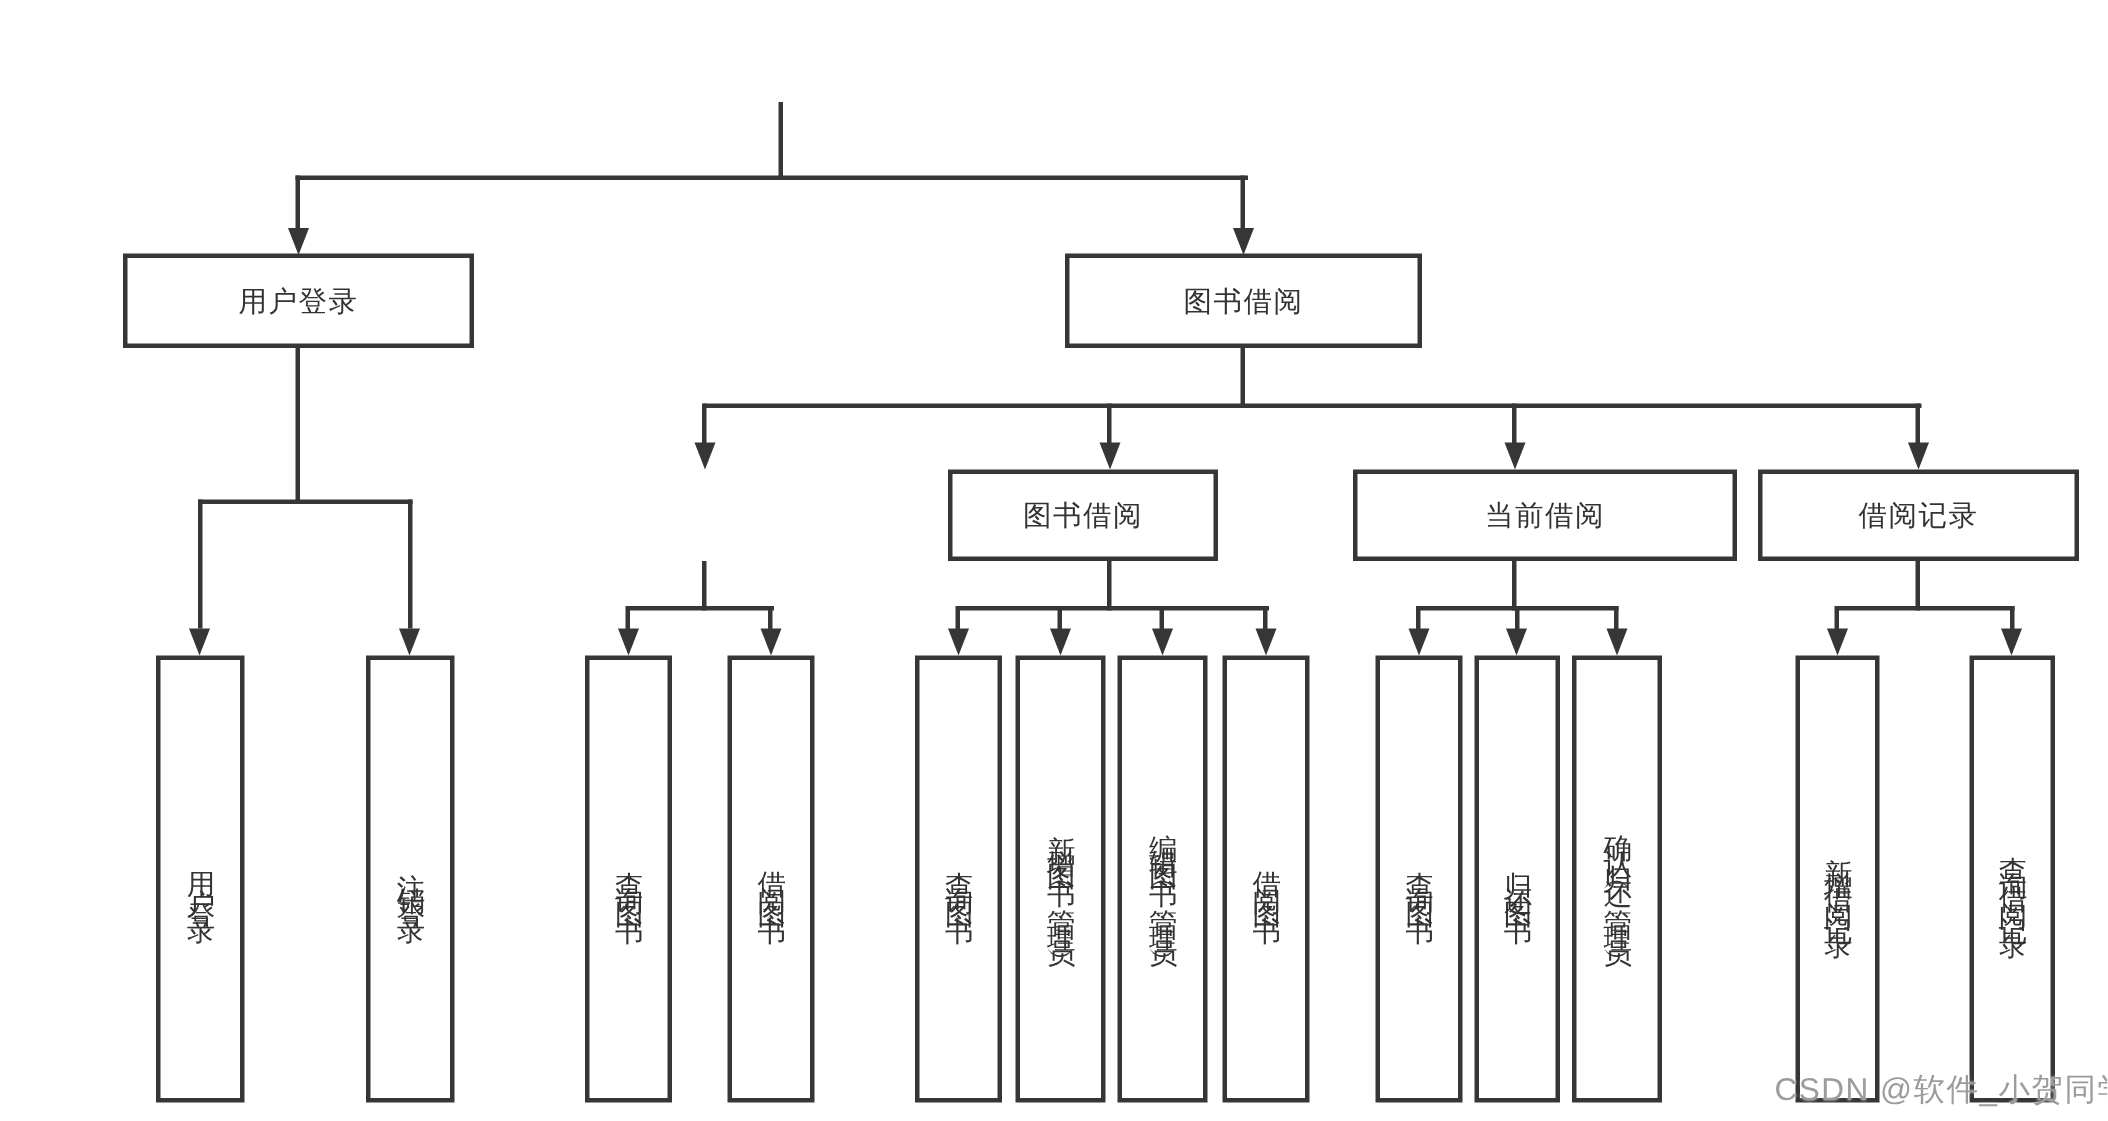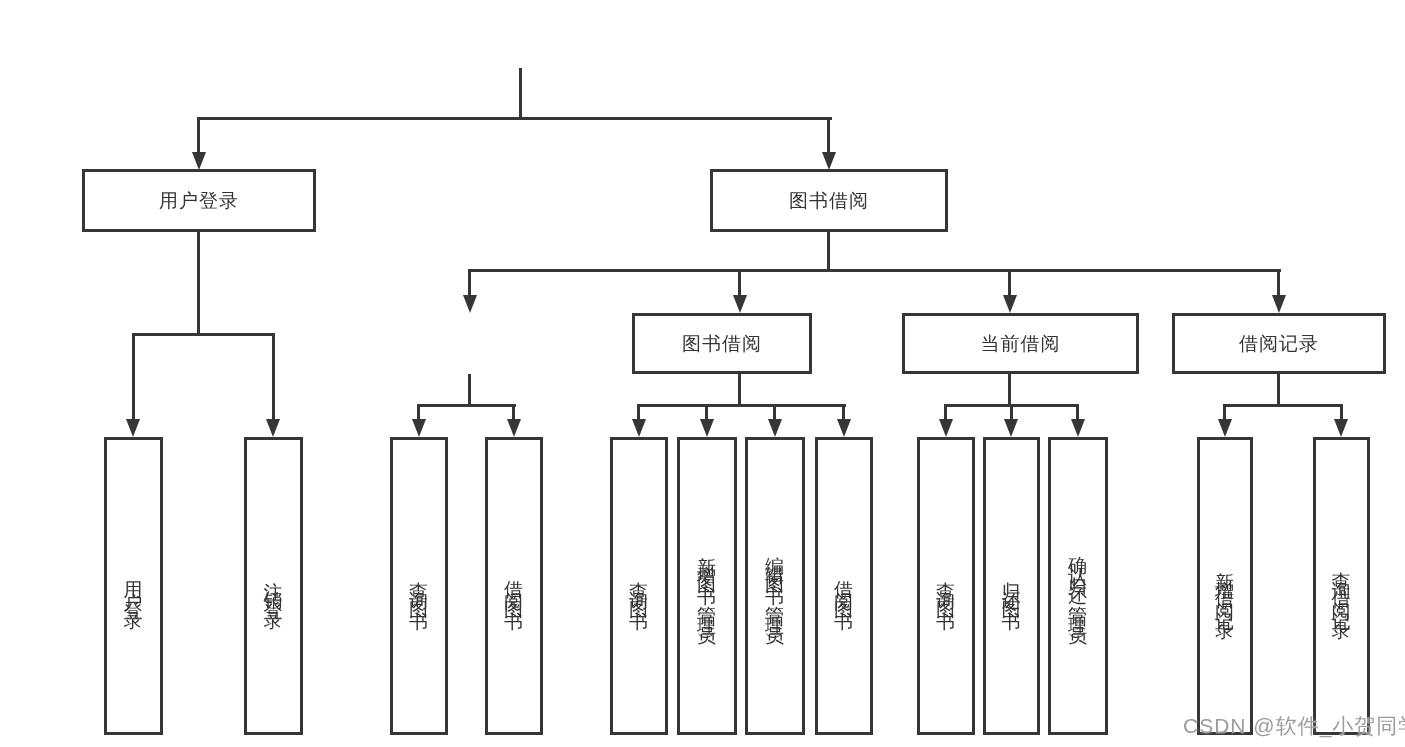--- a/index.html
+++ b/index.html
@@ -57,21 +57,21 @@
 <div class="canvas">
 
 
   <div class="nbox" style="left:82px;top:169px;width:234px;height:63px">用户登录</div>
 
   <div class="nbox" style="left:710px;top:169px;width:238px;height:63px">图书借阅</div>
 
 
   <div class="nbox" style="left:632px;top:313px;width:180px;height:61px">图书借阅</div>
 
-  <div class="nbox" style="left:902px;top:313px;width:237px;height:61px">当前借阅</div>
+  <div class="nbox" style="left:902px;top:313px;width:256px;height:61px">当前借阅</div>
 
   <div class="nbox" style="left:1172px;top:313px;width:214px;height:61px">借阅记录</div>
 
   <div class="nbox" style="left:104px;top:437px;width:59px;height:298px">
     <span class="vtext">用户登录</span>
   </div>
   <div class="nbox" style="left:244px;top:437px;width:59px;height:298px">
     <span class="vtext">注销登录</span>
   </div>
 

